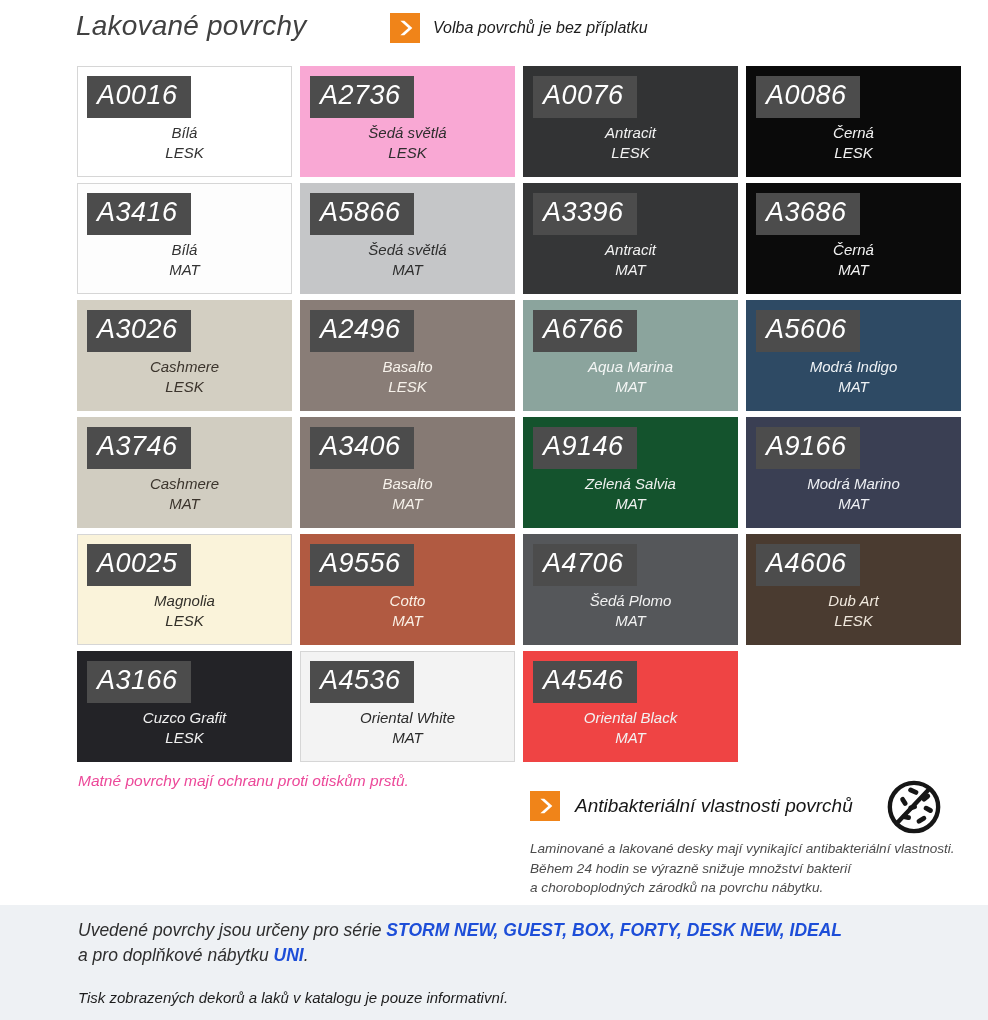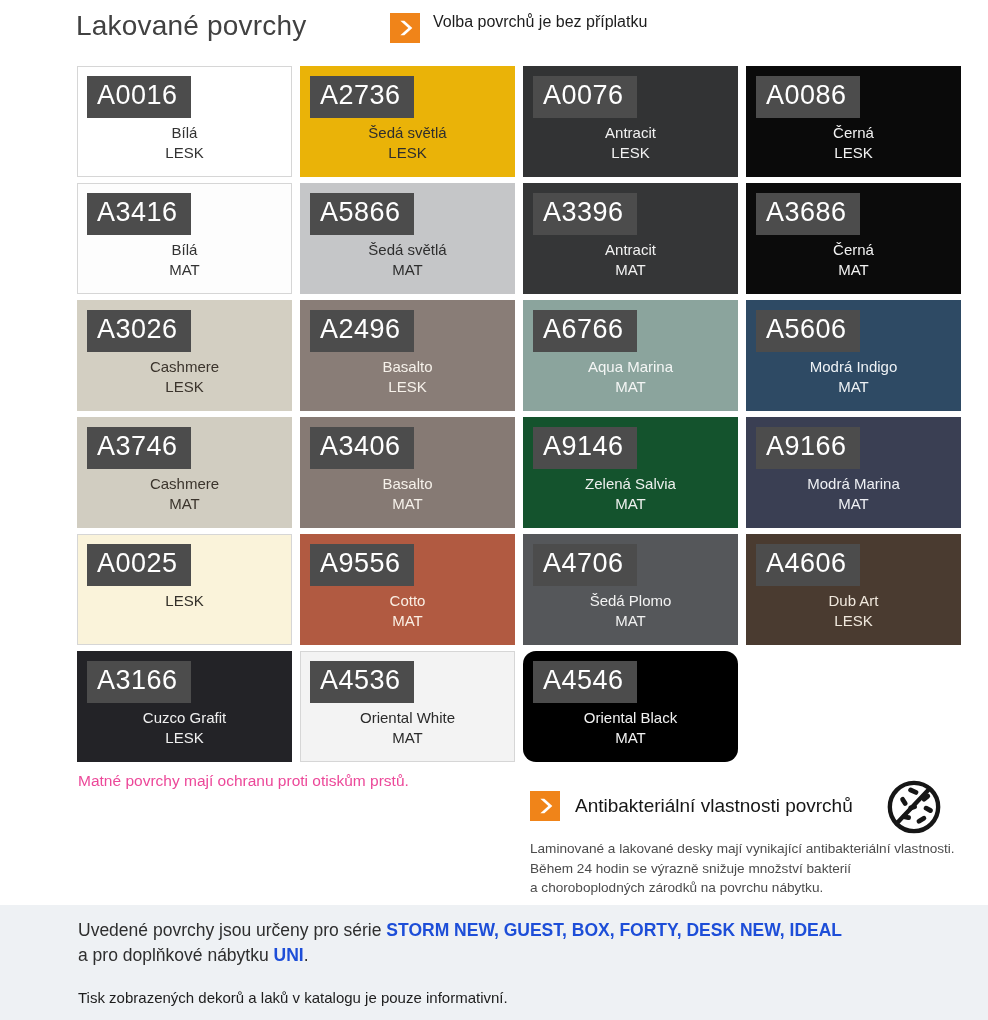--- a/index.html
+++ b/index.html
@@ -1,24 +1,24 @@
 <!DOCTYPE html>
 <html><head>
 <meta charset="utf-8">
 <style>
   * { margin:0; padding:0; box-sizing:border-box; }
   html,body { width:988px; height:1020px; background:#ffffff;
     font-family:"Liberation Sans", sans-serif; color:#1d1d1d; overflow:hidden; }
-  .page { position:relative; width:988px; height:1020px; }
+  .page { position:relative; width:988px; height:1020px;font-style:italic; }
 
   
   .page-title { position:absolute; left:76px; top:10px; font-size:28px;
     font-weight:400; color:#414141; letter-spacing:.2px; }
   .header-note { position:absolute; left:390px; top:13px; display:flex;
-    gap:13px; }
+    align-items:center; gap:13px; }
   .arrow-box { width:30px; height:30px; background:#f08419; display:flex;
     align-items:center; justify-content:center; flex:0 0 auto; }
   .arrow-box svg { display:block; }
   .header-note-text { font-size:16px; color:#1d1d1d; }
 
   
   .grid { position:absolute; left:77px; top:50px; width:884px;
     display:grid; grid-template-columns:repeat(4,215px); gap:6px 8px;margin-top:16px; }
   .swatch { position:relative; height:111px; text-align:center; }
   .swatch.bordered { box-shadow:inset 0 0 0 1px #d6d6d6; }
@@ -87,21 +87,21 @@
 
   <div class="grid">
     <div class="swatch bordered" style="background: rgb(255, 255, 255); color: rgb(51, 51, 51);">
       <span class="badge">A0016</span>
       <div class="swatch-text">
         <div class="name">Bílá</div>
         <div class="finish">LESK</div>
       </div>
     </div>
 
-    <div class="swatch" style="background: #eab308; color: rgb(46, 46, 46);">
+    <div class="swatch" style="background: #f9a8d4; color: rgb(46, 46, 46);">
       <span class="badge">A2736</span>
       <div class="swatch-text">
         <div class="name">Šedá světlá</div>
         <div class="finish">LESK</div>
       </div>
     </div>
 
     <div class="swatch" style="background: rgb(50, 51, 52); color: rgb(242, 242, 242);">
       <span class="badge">A0076</span>
       <div class="swatch-text">
@@ -202,28 +202,29 @@
       <span class="badge">A9146</span>
       <div class="swatch-text">
         <div class="name">Zelená Salvia</div>
         <div class="finish">MAT</div>
       </div>
     </div>
 
     <div class="swatch" style="background: rgb(58, 63, 83); color: rgb(238, 240, 244);">
       <span class="badge">A9166</span>
       <div class="swatch-text">
-        <div class="name">Modrá Marina</div>
+        <div class="name">Modrá Marino</div>
         <div class="finish">MAT</div>
       </div>
     </div>
 
     <div class="swatch bordered" style="background: rgb(250, 243, 218); color: rgb(51, 48, 42);">
       <span class="badge">A0025</span>
       <div class="swatch-text">
+        <div class="name">Magnolia</div>
         <div class="finish">LESK</div>
       </div>
     </div>
 
     <div class="swatch" style="background: rgb(177, 90, 65); color: rgb(250, 239, 228);">
       <span class="badge">A9556</span>
       <div class="swatch-text">
         <div class="name">Cotto</div>
         <div class="finish">MAT</div>
       </div>
@@ -254,21 +255,21 @@
     </div>
 
     <div class="swatch tex-marble-white bordered" style="background: rgb(243, 243, 243); color: rgb(43, 43, 43);">
       <span class="badge">A4536</span>
       <div class="swatch-text">
         <div class="name">Oriental White</div>
         <div class="finish">MAT</div>
       </div>
     </div>
 
-    <div class="swatch tex-marble-black" style="background: #000000; color: rgb(242, 242, 242); border-radius: 13px;">
+    <div class="swatch tex-marble-black" style="background: #ef4444; color: rgb(242, 242, 242);">
       <span class="badge">A4546</span>
       <div class="swatch-text">
         <div class="name">Oriental Black</div>
         <div class="finish">MAT</div>
       </div>
     </div>
   </div>
 
   <p class="matte-note">Matné povrchy mají ochranu proti otiskům prstů.</p>
 

